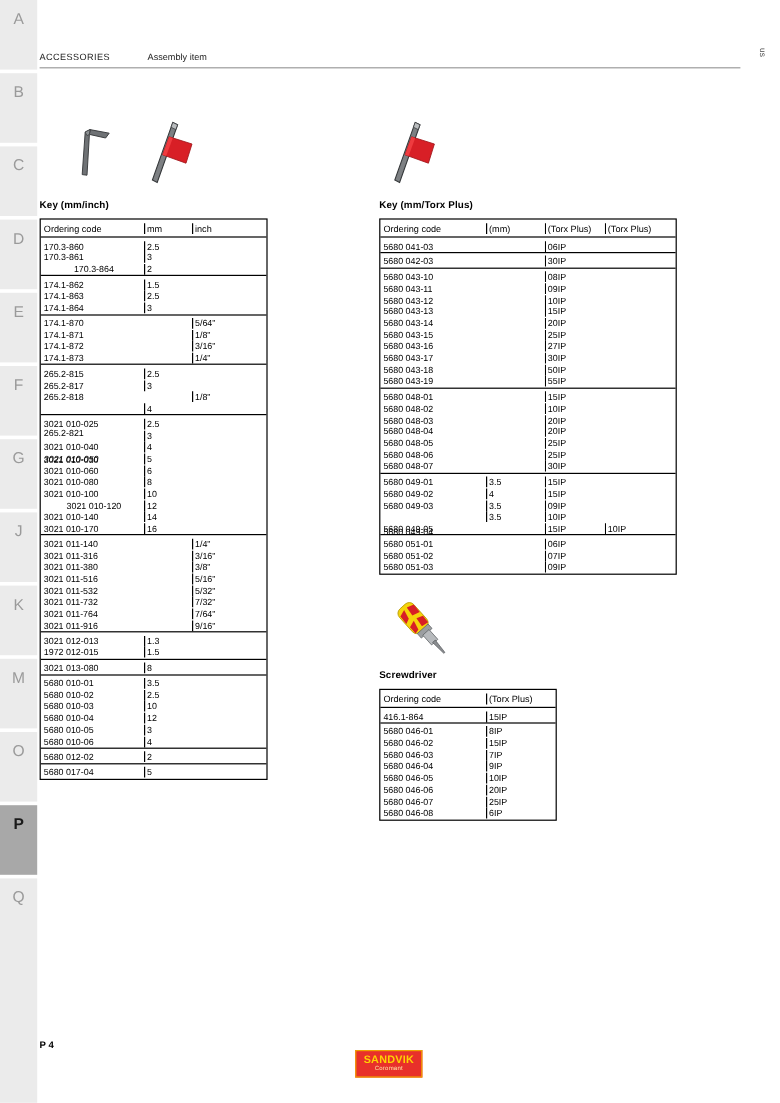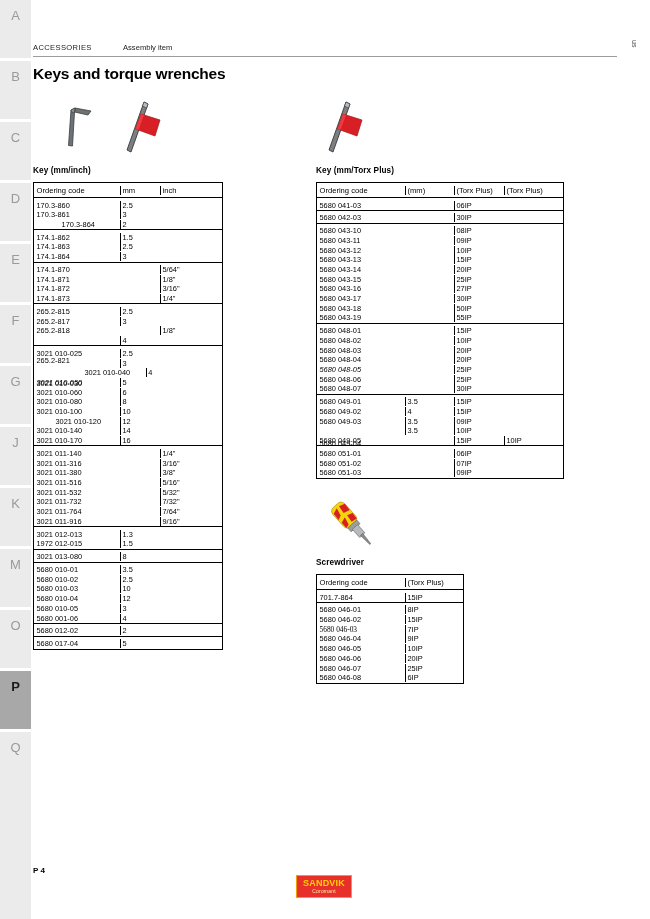--- a/index.html
+++ b/index.html
@@ -159,21 +159,20 @@
     </div>
   </div>
 
 <div id="page">
 
   <div id="crumbs">
     <span id="crumb-section">ACCESSORIES</span>
     <span id="crumb-item">Assembly item</span>
   </div>
   <div id="crumb-rule"></div>
-  <div id="page-title">Keys and torque wrenches</div>
   <div id="edge-mark">us</div>
 
   <svg class="illo" style="left:20px;top:100px;" width="46" height="52" viewBox="0 0 46 52">
     <path d="M40 11 L24 8 L23.5 12 L37 15 Z" fill="#6f7275" stroke="#3a3c3e" stroke-width="0.8"></path>
     <path d="M24 8 L23.5 12 L21.5 46 L17.5 45.5 L20 10 Z" fill="#6f7275" stroke="#3a3c3e" stroke-width="0.8"></path>
     <path d="M20 10 L24 8 L23.5 12 L21.5 13 Z" fill="#8d9194" stroke="#3a3c3e" stroke-width="0.6"></path>
   </svg>
 
   <svg class="illo" style="left:83px;top:98px;" width="52" height="58" viewBox="0 0 52 58">
     <path d="M30 4 L34 6 L17 54 L13 52 Z" fill="#7d8083" stroke="#35383a" stroke-width="0.9"></path>
@@ -302,21 +301,21 @@
           <div class="cell" style="width: 86px;">3021 010-025</div>
           <div class="cell vl" style="width: 40px;">2.5</div>
           <div class="cell vl" style="width: 62px;"></div>
         </div>
         <div class="row">
           <div class="cell" style="width: 86px; margin-top: 41px;">3021 010-030</div>
           <div class="cell vl" style="width: 40px;">3</div>
           <div class="cell vl" style="width: 62px;"></div>
         </div>
         <div class="row">
-          <div class="cell" style="width: 86px; margin-left: 48px;">3021 010-040</div>
+          <div class="cell" style="width: 86px;">3021 010-040</div>
           <div class="cell vl" style="width: 40px;">4</div>
           <div class="cell vl" style="width: 62px;"></div>
         </div>
         <div class="row">
           <div class="cell" style="width: 86px; font-style: italic;">3021 010-050</div>
           <div class="cell vl" style="width: 40px;">5</div>
           <div class="cell vl" style="width: 62px;"></div>
         </div>
         <div class="row">
           <div class="cell" style="width: 86px;">3021 010-060</div>
@@ -434,21 +433,21 @@
           <div class="cell" style="width: 86px;">5680 010-04</div>
           <div class="cell vl" style="width: 40px;">12</div>
           <div class="cell vl" style="width: 62px;"></div>
         </div>
         <div class="row">
           <div class="cell" style="width: 86px;">5680 010-05</div>
           <div class="cell vl" style="width: 40px;">3</div>
           <div class="cell vl" style="width: 62px;"></div>
         </div>
         <div class="row">
-          <div class="cell" style="width: 86px;">5680 001-06</div>
+          <div class="cell" style="width: 86px;">5680 010-06</div>
           <div class="cell vl" style="width: 40px;">4</div>
           <div class="cell vl" style="width: 62px;"></div>
         </div>
       </div>
       <div class="grpgap"></div>
       <div class="grp">
         <div class="row">
           <div class="cell" style="width: 86px;">5680 012-02</div>
           <div class="cell vl" style="width: 40px;">2</div>
           <div class="cell vl" style="width: 62px;"></div>
@@ -574,21 +573,21 @@
           <div class="cell vl" style="width: 50px;">20IP</div>
           <div class="cell vl" style="width: 59px;"></div>
         </div>
         <div class="row">
           <div class="cell" style="width: 88px;">5680 048-04</div>
           <div class="cell vl" style="width: 49px;"></div>
           <div class="cell vl" style="width: 50px;">20IP</div>
           <div class="cell vl" style="width: 59px;"></div>
         </div>
         <div class="row">
-          <div class="cell" style="width: 88px; font-style: italic;">5680 048-05</div>
+          <div class="cell" style="width: 88px;">5680 048-05</div>
           <div class="cell vl" style="width: 49px;"></div>
           <div class="cell vl" style="width: 50px;">25IP</div>
           <div class="cell vl" style="width: 59px;"></div>
         </div>
         <div class="row">
           <div class="cell" style="width: 88px;">5680 048-06</div>
           <div class="cell vl" style="width: 49px;"></div>
           <div class="cell vl" style="width: 50px;">25IP</div>
           <div class="cell vl" style="width: 59px;"></div>
         </div>
@@ -658,36 +657,36 @@
   <div class="tbl" id="tbl-screwdriver" style="left:285px;top:574px;width:148px;">
       <div class="hdr">
         <div class="row">
           <div class="cell" style="width: 88px;">Ordering code</div>
           <div class="cell vl" style="width: 58px;">(Torx Plus)</div>
         </div>
       </div>
       <div class="grpgap"></div>
       <div class="grp">
         <div class="row">
-          <div class="cell" style="width: 88px;">701.7-864</div>
+          <div class="cell" style="width: 88px;">416.1-864</div>
           <div class="cell vl" style="width: 58px;">15IP</div>
         </div>
       </div>
       <div class="grpgap"></div>
       <div class="grp">
         <div class="row">
           <div class="cell" style="width: 88px;">5680 046-01</div>
           <div class="cell vl" style="width: 58px;">8IP</div>
         </div>
         <div class="row">
           <div class="cell" style="width: 88px;">5680 046-02</div>
           <div class="cell vl" style="width: 58px;">15IP</div>
         </div>
         <div class="row">
-          <div class="cell" style="width: 88px; font-family: Liberation Serif, serif;">5680 046-03</div>
+          <div class="cell" style="width: 88px;">5680 046-03</div>
           <div class="cell vl" style="width: 58px;">7IP</div>
         </div>
         <div class="row">
           <div class="cell" style="width: 88px;">5680 046-04</div>
           <div class="cell vl" style="width: 58px;">9IP</div>
         </div>
         <div class="row">
           <div class="cell" style="width: 88px;">5680 046-05</div>
           <div class="cell vl" style="width: 58px;">10IP</div>
         </div>

